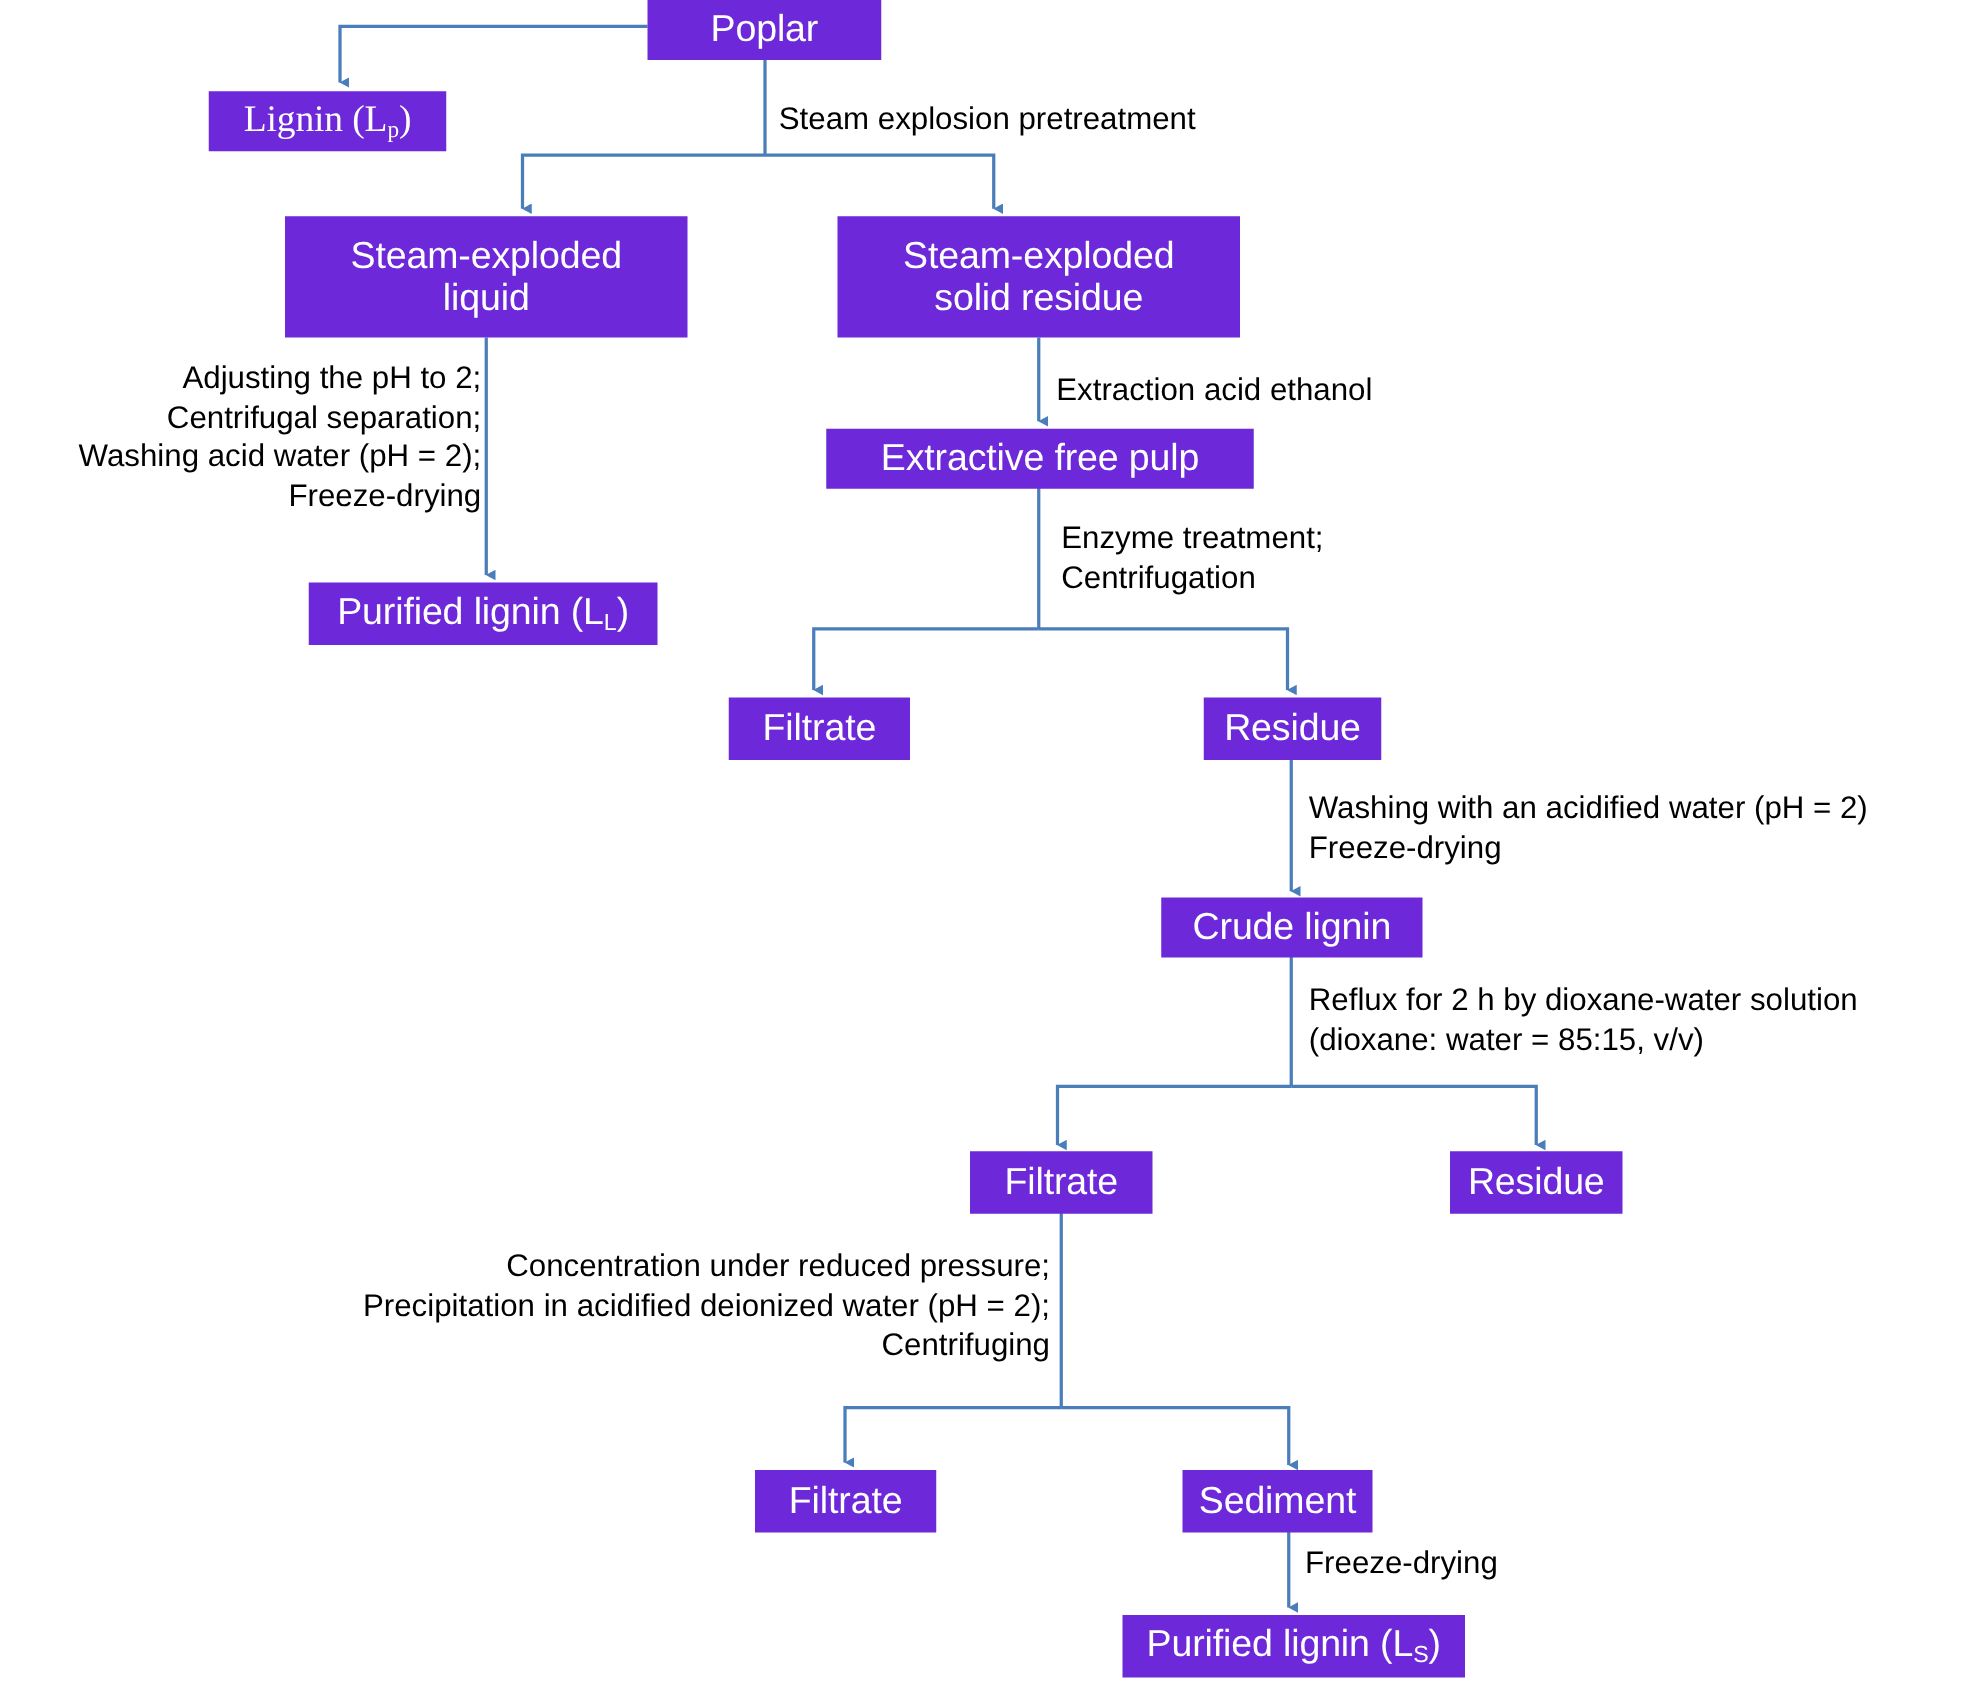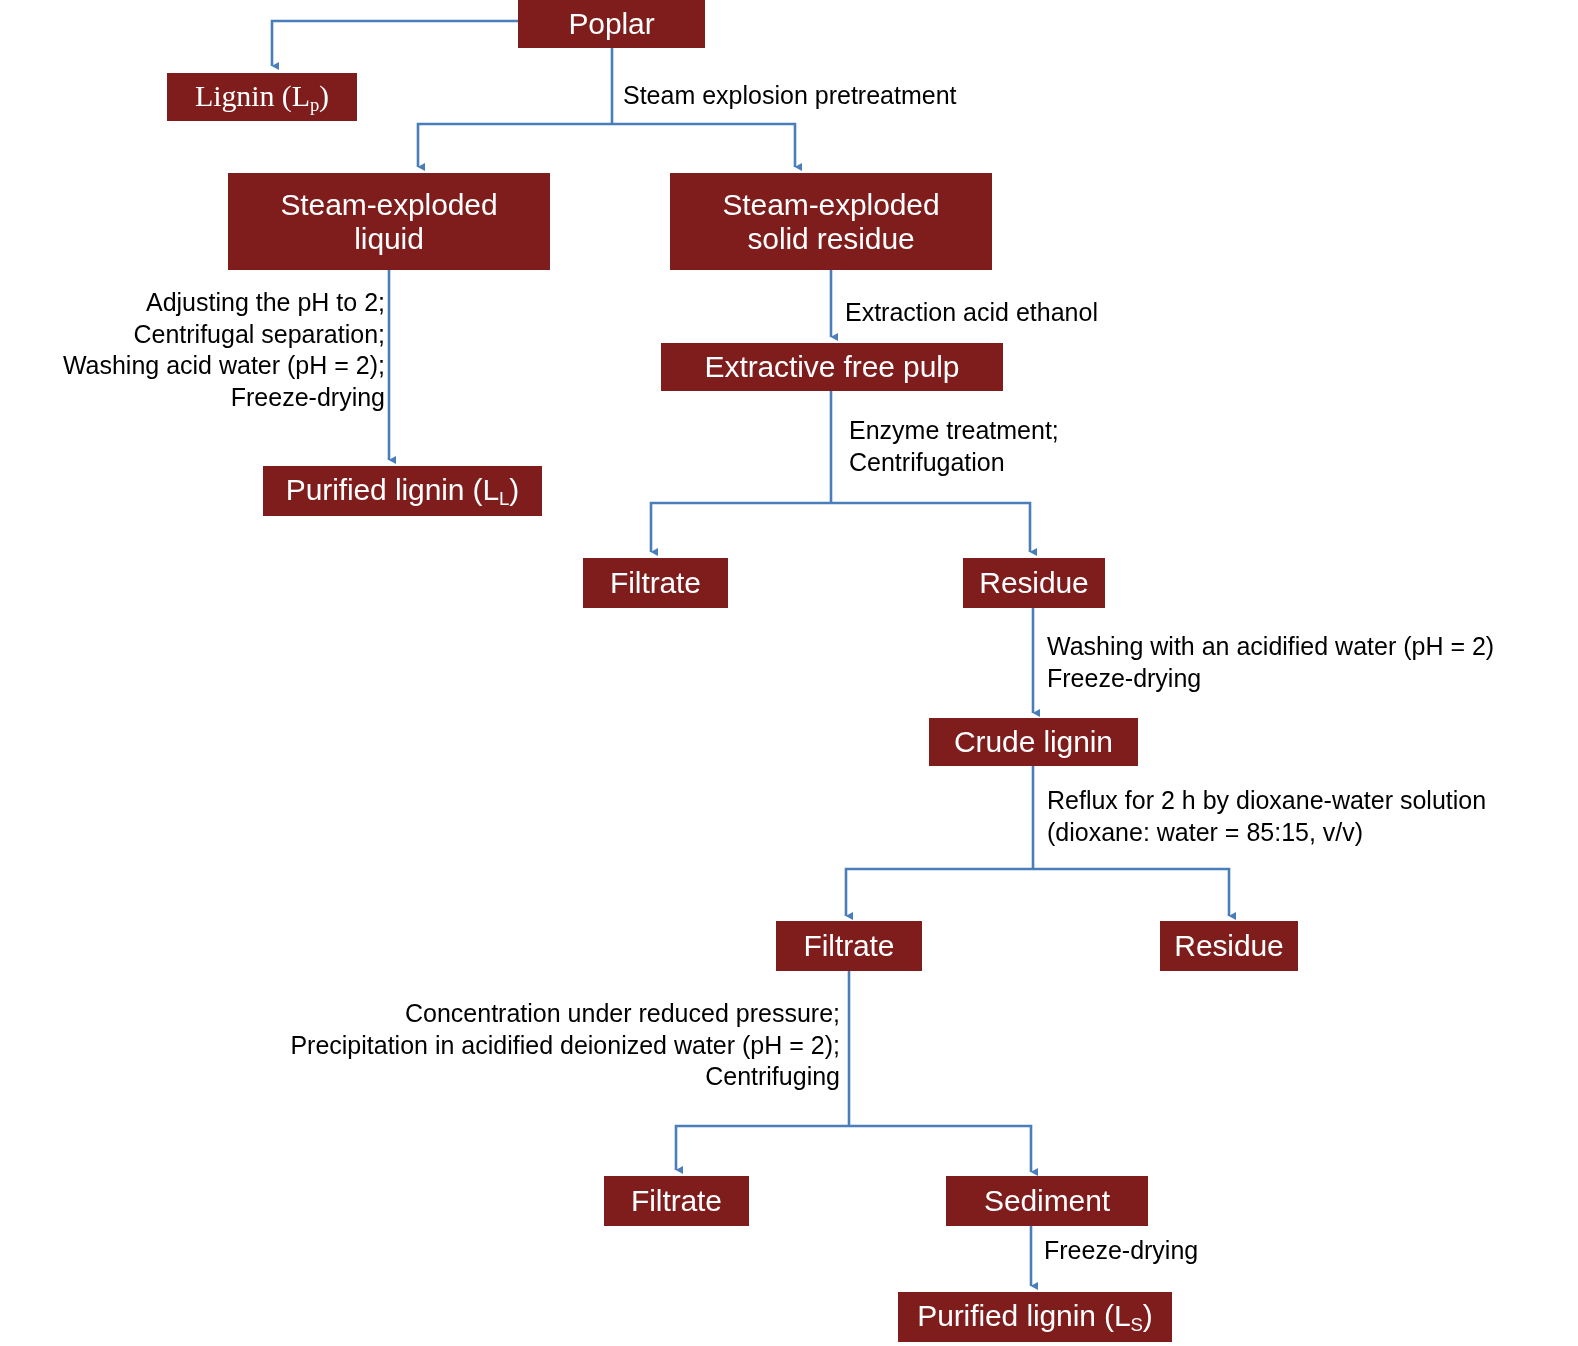--- a/index.html
+++ b/index.html
@@ -7,21 +7,21 @@
     position:relative;
     width:1578px;
     height:1346px;
     background:#ffffff;
     font-family:"Liberation Sans", sans-serif;
     overflow:hidden;
   }
   #wires{position:absolute;left:0;top:0;width:1578px;height:1346px;}
   .node{
     position:absolute;
-    background:#7f1d1d;
+    background:#6d28d9;
     color:#ffffff;
     display:flex;
     align-items:center;
     justify-content:center;
     text-align:center;
     font-size:30px;
     line-height:1.12;
     letter-spacing:-0.1px;
     white-space:pre-line;
     box-sizing:border-box;
@@ -90,21 +90,21 @@
   <div class="node" style="left:228px;top:173px;width:322px;height:97px;">
     <span>Steam-exploded
 liquid</span>
   </div>
 
   <div class="node" style="left:670px;top:173px;width:322px;height:97px;">
     <span>Steam-exploded
 solid residue</span>
   </div>
 
-  <div class="node" style="left:263px;top:466px;width:279px;height:50px;">
+  <div class="node" style="left:247px;top:466px;width:279px;height:50px;">
     <span><span>Purified lignin (L</span><sub>L</sub><span>)</span></span>
   </div>
 
   <div class="node" style="left:661px;top:343px;width:342px;height:48px;align-items:center;">
     <span>Extractive free pulp</span>
   </div>
 
   <div class="node" style="left:583px;top:558px;width:145px;height:50px;">
     <span>Filtrate</span>
   </div>
@@ -122,21 +122,21 @@
   </div>
 
   <div class="node" style="left:1160px;top:921px;width:138px;height:50px;">
     <span>Residue</span>
   </div>
 
   <div class="node" style="left:604px;top:1176px;width:145px;height:50px;">
     <span>Filtrate</span>
   </div>
 
-  <div class="node" style="left:946px;top:1176px;width:202px;height:50px;">
+  <div class="node" style="left:946px;top:1176px;width:152px;height:50px;">
     <span>Sediment</span>
   </div>
 
   <div class="node" style="left:898px;top:1292px;width:274px;height:50px;">
     <span><span>Purified lignin (L</span><sub>S</sub><span>)</span></span>
   </div>
 
   <div class="label lft" style="left:623px;top:80px;width:420px;">Steam explosion pretreatment</div>
 
   <div class="label left" style="left:0px;top:287px;width:385px;">Adjusting the pH to 2;

